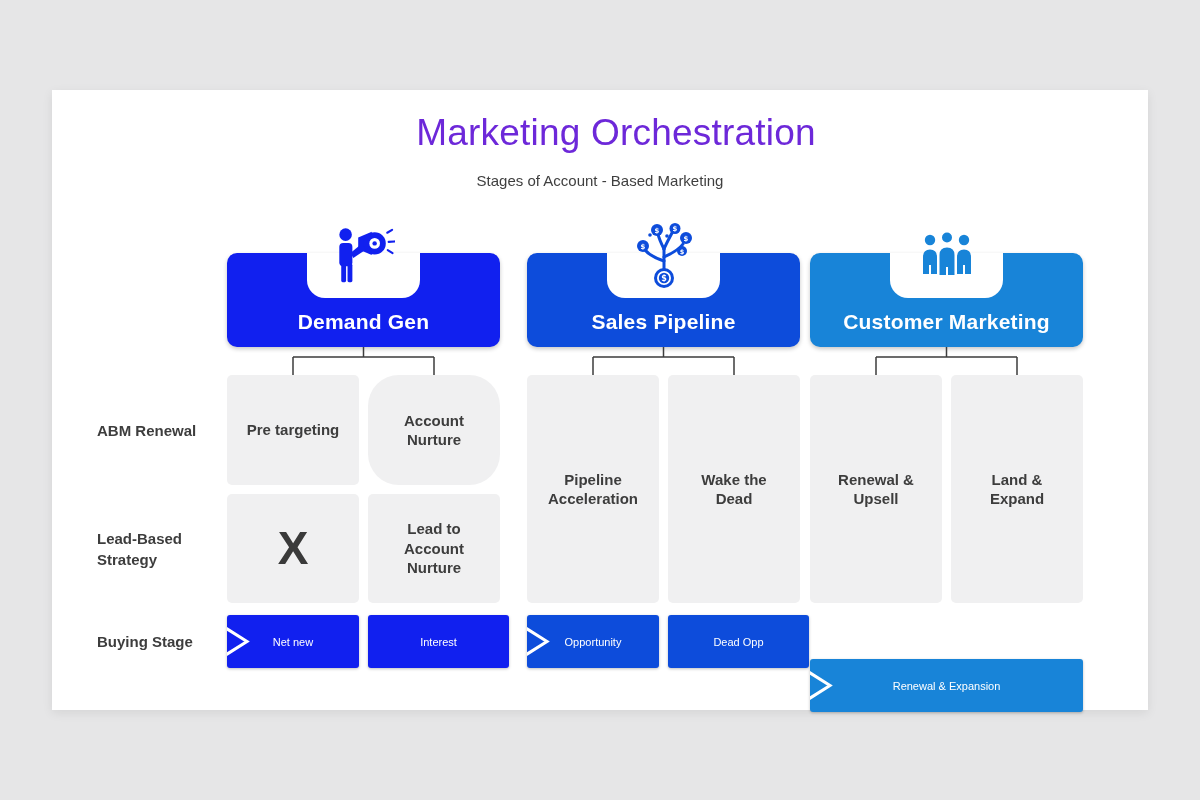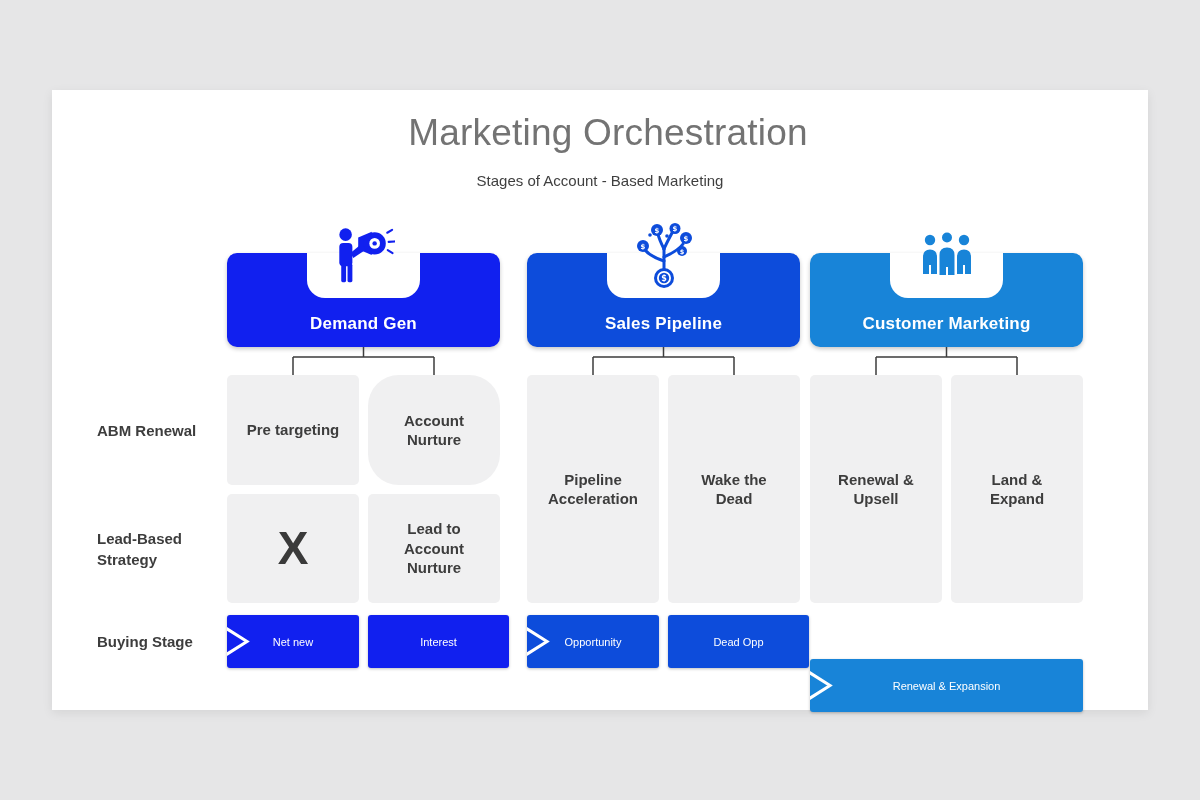--- a/index.html
+++ b/index.html
@@ -7,22 +7,22 @@
     width:1200px;height:800px;position:relative;
     background:#e6e6e7;
     font-family:"Liberation Sans",sans-serif;
     overflow:hidden;
   }
   .slide{
     position:absolute;left:52px;top:90px;width:1096px;height:620px;
     background:#ffffff;box-shadow:0 3px 10px rgba(0,0,0,.08);
   }
   .title{
-    position:absolute;top:22px;left:8px;width:100%;text-align:center;
-    font-size:37px;font-weight:500;color:#737373;letter-spacing:.2px;
+    position:absolute;top:22px;left:16px;width:100%;text-align:center;
+    font-size:37px;font-weight:500;color:#6d28d9;letter-spacing:.2px;
   }
   .subtitle{
     position:absolute;top:82px;left:0;width:100%;text-align:center;
     font-size:15px;font-weight:500;color:#3f3f3f;
   }
   .rowlabel{
     position:absolute;left:45px;width:135px;display:flex;align-items:center;
     font-size:15px;font-weight:700;color:#3d3d3d;line-height:1.4;
   }
   #rl-abm{top:285px;height:110px;}
@@ -37,21 +37,21 @@
   .notch{
     position:absolute;top:0;left:80px;width:113px;height:45px;
     background:#ffffff;border-radius:0 0 18px 18px;
   }
   .cardicon{position:absolute;left:50%;transform:translateX(-50%);line-height:0;}
   .ic-megaphone{top:-27px;}
   .ic-tree{top:-30px;}
   .ic-people{top:-24px;}
   .cardlabel{
     position:absolute;bottom:13px;left:0;width:100%;text-align:center;
-    color:#ffffff;font-size:17px;font-weight:700;letter-spacing:.2px;
+    color:#ffffff;font-size:21px;font-weight:700;letter-spacing:.2px;
   }
   .connector{position:absolute;top:257px;left:0;}
   .cell{
     position:absolute;background:#f0f0f1;border-radius:5px;
     display:flex;align-items:center;justify-content:center;text-align:center;
     font-size:15px;font-weight:700;color:#3d3d3d;line-height:1.3;
     padding:0 14px;box-sizing:border-box;
   }
   .c-tl{left:0;top:285px;width:132px;height:110px;}
   .c-tr{left:141px;top:285px;width:132px;height:110px;border-radius:31px;}

